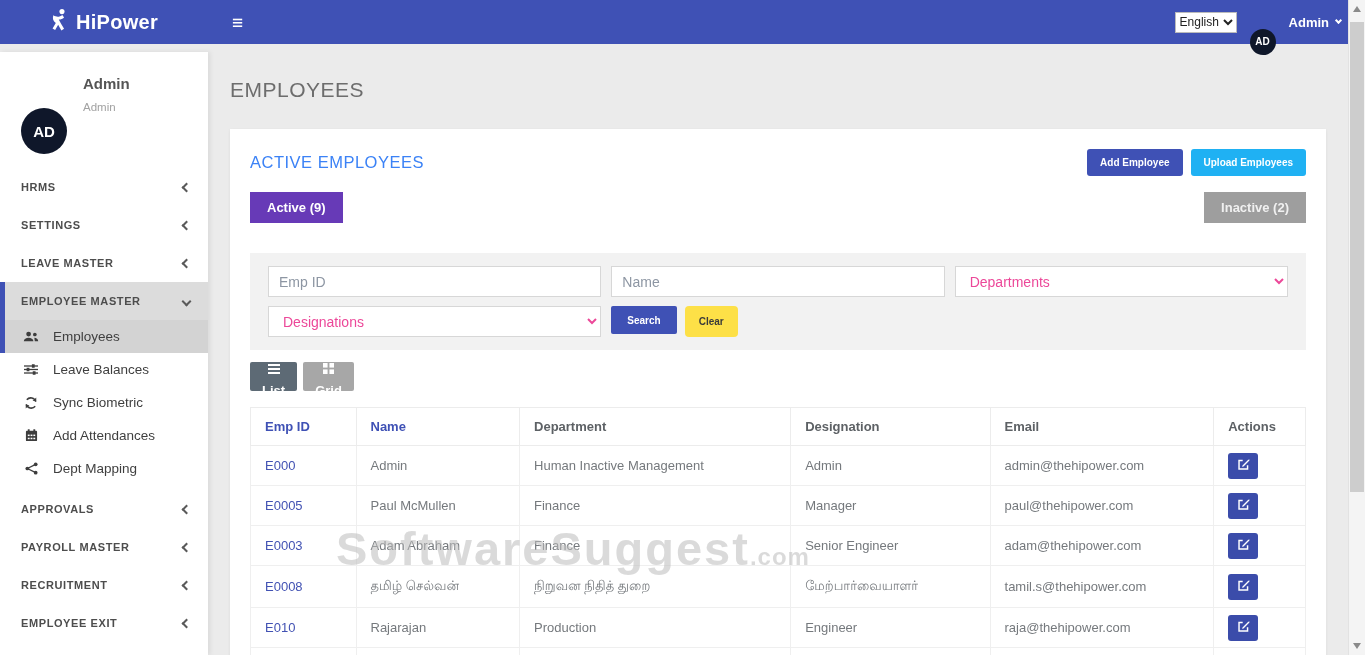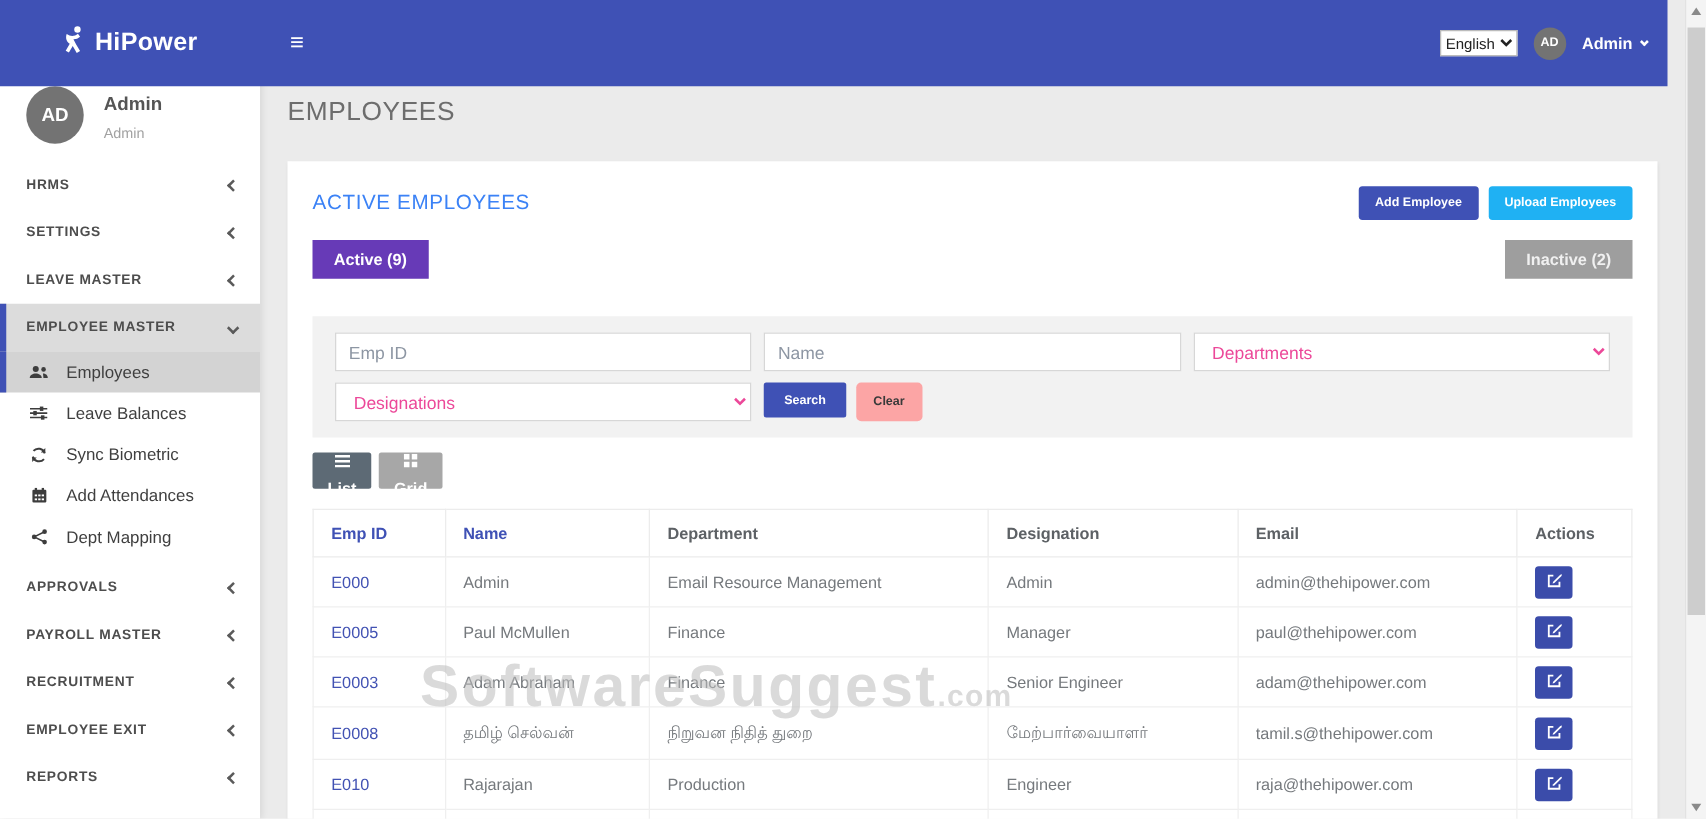--- a/index.html
+++ b/index.html
@@ -1,29 +1,29 @@
 <!DOCTYPE html>
 <html><head>
 <meta charset="utf-8">
 <style>
   * { margin:0; padding:0; box-sizing:border-box; }
   html,body { width:1365px; height:655px; overflow:hidden; }
   body { font-family:"Liberation Sans", sans-serif; background:#ebebeb; position:relative; }
 
   
-  .navbar { position:absolute; left:0; top:0; right:31px; height:69px; background:#3f51b5;
+  .navbar { position:absolute; left:0; top:0; right:8px; height:44px; background:#3f51b5;
             display:flex; align-items:center; z-index:20;justify-content:space-between; }
   .brand { width:208px; display:flex; align-items:center; justify-content:center; gap:7px; }
   .brand-text { color:#fff; font-size:20px; font-weight:bold; letter-spacing:.3px; }
   .hamburger { margin-left:24px; color:#fff; font-size:19px; font-weight:bold; cursor:pointer; line-height:1; }
   .nav-right { margin-left:auto; display:flex; align-items:center; gap:13px; padding-right:16px; }
   .lang-select { height:21px; font-size:12px; font-family:"Liberation Sans",sans-serif;
                  border:1px solid #bbb; background:#fff; color:#222; }
-  .avatar { border-radius:50%; background:#737373; color:#fff; display:flex;
-            align-items:center; justify-content:center; font-weight:bold; }
+  .avatar { border-radius:50%; background:#0f172a; color:#fff; display:flex;
+            align-items:center; justify-content:center; font-weight:bold;margin-top:39px; }
   .avatar.sm { width:26px; height:26px; font-size:10px; }
   .avatar.lg { width:46px; height:46px; font-size:15px; }
   .user-menu { display:flex; align-items:center; gap:7px; color:#fff; font-size:13px;
                font-weight:bold; cursor:pointer; }
 
   
   .chev { display:inline-block; width:7px; height:7px; border:0 solid #5a5a5a; }
   .chev-left { border-left-width:2px; border-bottom-width:2px; transform:rotate(45deg); }
   .chev-down { border-left-width:2px; border-bottom-width:2px; transform:rotate(-45deg); }
   .chev.white { border-color:#fff; width:5px; height:5px; margin-top:-3px; }
@@ -63,21 +63,21 @@
   .tab.inactive { background:#9e9e9e; color:#f0f0f0; }
 
   .filterbar { margin-top:30px; background:#f2f2f2; padding:13px 18px;
                display:grid; grid-template-columns:1fr 1fr 1fr; gap:9px 10px; }
   .f-input, .f-select { height:31px; width:100%; border:1px solid #d7d7d7; background:#fff;
                padding:0 10px; font-size:14px; color:#555; font-family:"Liberation Sans",sans-serif; }
   .f-input::placeholder { color:#8d96a3; }
   .f-select { color:#ec4899; }
   .f-actions { display:flex; gap:8px; }
   .btn-search { background:#3f51b5; height:28px; padding:0 16px; border-radius:2px; }
-  .btn-clear { background:#fca5a5; color:#3a3a3a; height:31px; padding:0 14px; border-radius:4px; }
+  .btn-clear { background:#fde047; color:#3a3a3a; height:31px; padding:0 14px; border-radius:4px; }
 
   .view-toggle { margin-top:12px; display:flex; gap:6px; }
   .vbtn { height:29px; padding:0 12px; display:flex; align-items:center; gap:6px;
           border:none; border-radius:2px; color:#fff; font-size:13px; font-weight:bold;
           font-family:"Liberation Sans",sans-serif; cursor:pointer;flex-direction:column; }
   .vbtn-list { background:#5d6a75; }
   .vbtn-grid { background:#a7a7a7; }
 
   .table-wrap { margin-top:16px; position:relative; }
   table { width:100%; border-collapse:collapse; background:#fff; }
@@ -325,21 +325,21 @@
             <th>Department</th>
             <th>Designation</th>
             <th>Email</th>
             <th>Actions</th>
           </tr>
         </thead>
         <tbody>
           <tr>
             <td><a class="empid">E000</a></td>
             <td>Admin</td>
-            <td>Email Resource Management</td>
+            <td>Human Inactive Management</td>
             <td>Admin</td>
             <td>admin@thehipower.com</td>
             <td class="td-actions">
                 <button class="edit-btn">
                   <span><svg width="13" height="13" viewBox="0 0 16 16">
                       <path d="M13 9v4.5H2.5V3H7" stroke="#fff" stroke-width="1.8" fill="none"></path>
                       <path d="M6.8 9.2l7-7 1.7-.5-.5 1.7-7 7-1.8.4z" fill="#fff"></path>
                     </svg></span>
                 </button>
               </td>

